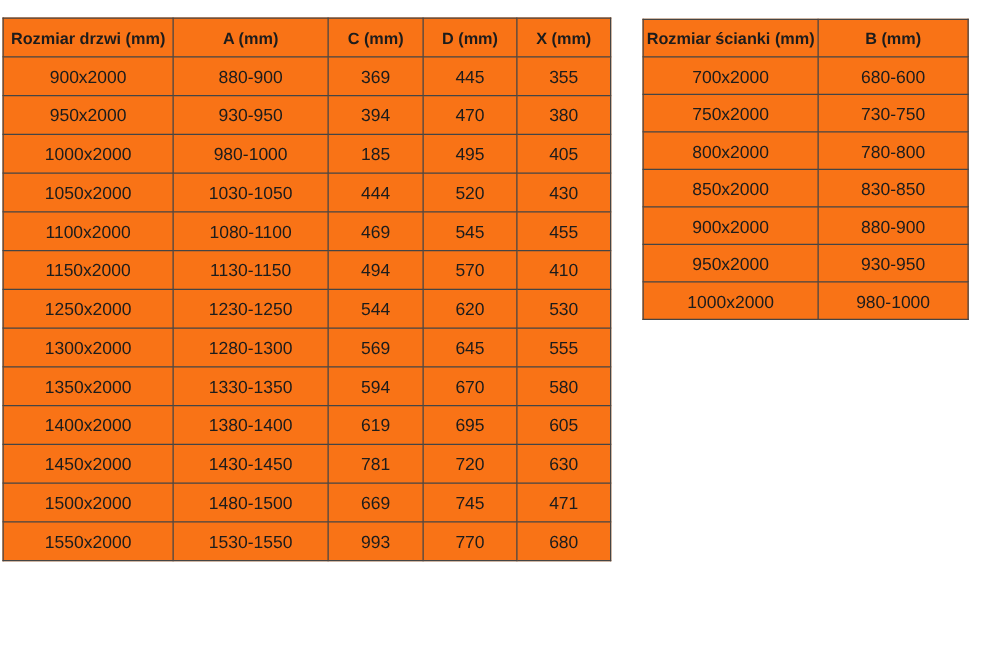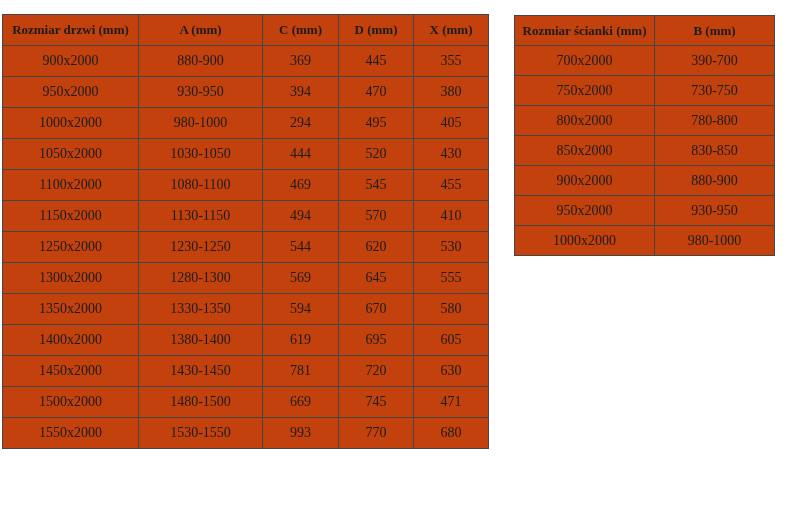--- a/index.html
+++ b/index.html
@@ -10,23 +10,22 @@
   }
   .canvas {
     position: relative;
     width: 800px; height: 528px;
     background: #ffffff;
     overflow: hidden;
   }
   table.spec {
     border-collapse: collapse;
     table-layout: fixed;
-    background: #c2410c;
+    background: #f97316;
     position: absolute;
-    font-family: Liberation Serif, serif;
   }
   table.spec th, table.spec td {
     border: 1px solid #454545;
     text-align: center;
     vertical-align: middle;
     padding: 0;
     color: #1c1c1c;
     white-space: nowrap;
     overflow: hidden;
   }
@@ -83,21 +82,21 @@
       <tr>
         <td>950x2000</td>
         <td>930-950</td>
         <td>394</td>
         <td>470</td>
         <td>380</td>
       </tr>
       <tr>
         <td>1000x2000</td>
         <td>980-1000</td>
-        <td>294</td>
+        <td>185</td>
         <td>495</td>
         <td>405</td>
       </tr>
       <tr>
         <td>1050x2000</td>
         <td>1030-1050</td>
         <td>444</td>
         <td>520</td>
         <td>430</td>
       </tr>
@@ -174,21 +173,21 @@
     </colgroup>
     <thead>
       <tr>
         <th>Rozmiar ścianki (mm)</th>
         <th>B (mm)</th>
       </tr>
     </thead>
     <tbody>
       <tr>
         <td>700x2000</td>
-        <td>390-700</td>
+        <td>680-600</td>
       </tr>
       <tr>
         <td>750x2000</td>
         <td>730-750</td>
       </tr>
       <tr>
         <td>800x2000</td>
         <td>780-800</td>
       </tr>
       <tr>

